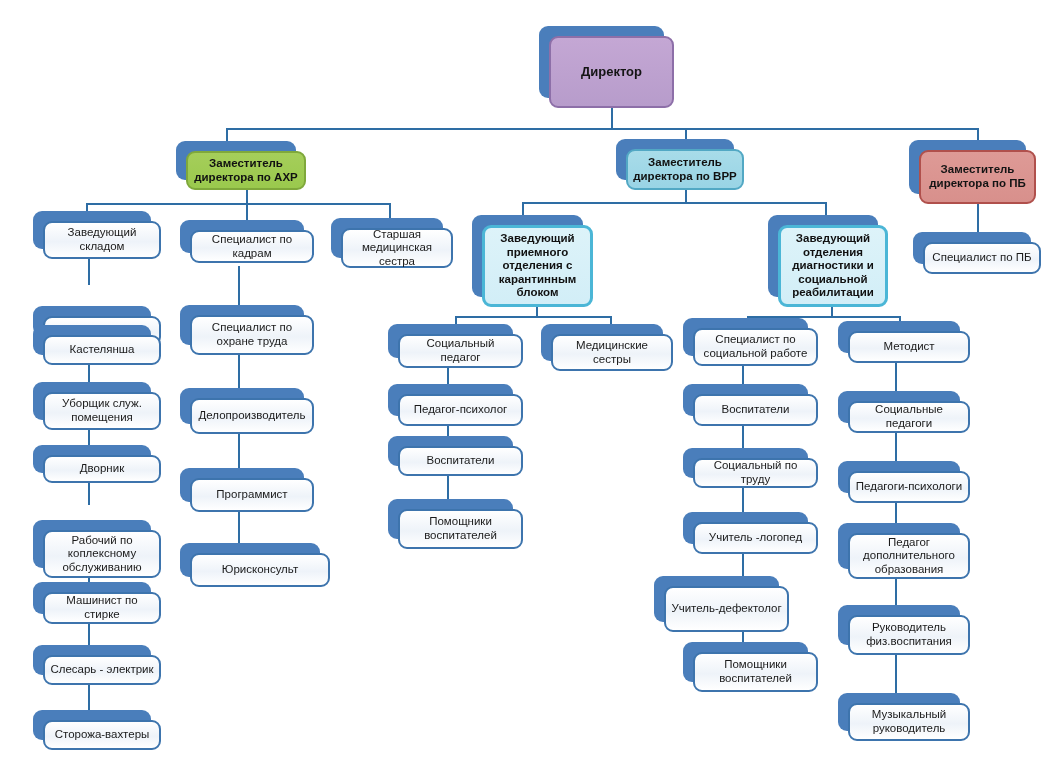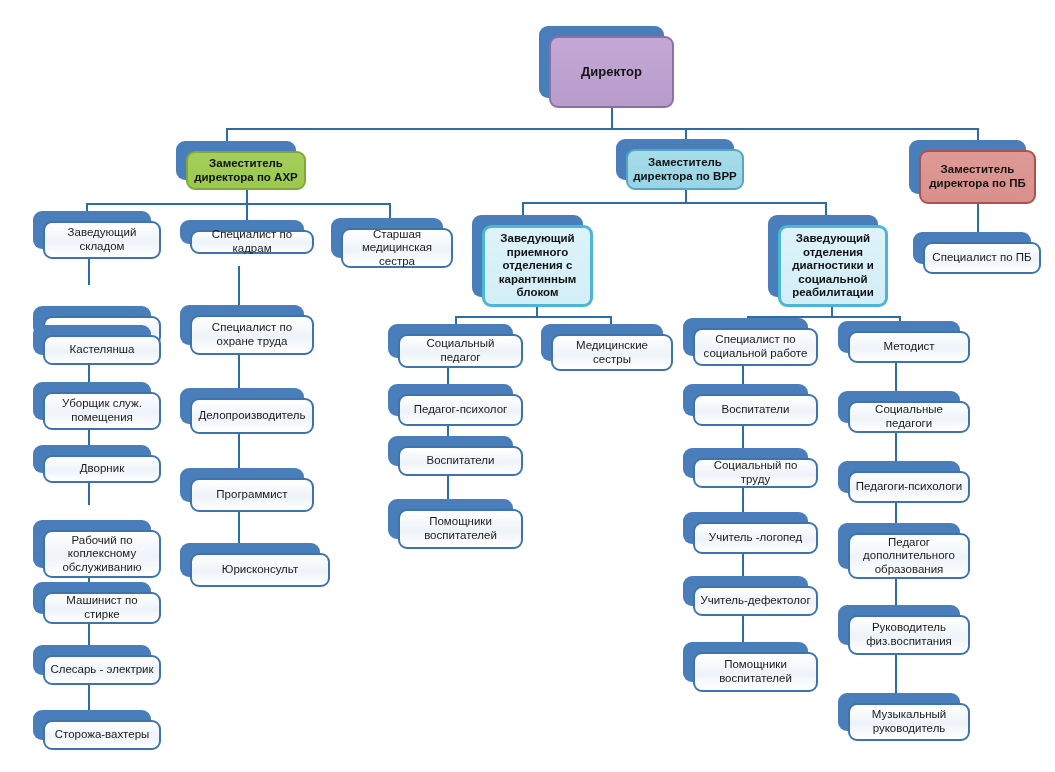--- a/index.html
+++ b/index.html
@@ -288,21 +288,21 @@
         <div class="face">
           <span class="label">Слесарь - электрик</span>
         </div>
       </div>
       <div class="node v-plain" style="left: 43px; top: 720px; width: 118px; height: 30px;">
         <div class="shadow"></div>
         <div class="face">
           <span class="label">Сторожа-вахтеры</span>
         </div>
       </div>
-      <div class="node v-plain" style="left: 190px; top: 230px; width: 124px; height: 24px; border-radius: 14px;">
+      <div class="node v-plain" style="left: 190px; top: 230px; width: 124px; height: 33px; border-radius: 14px;">
         <div class="shadow"></div>
         <div class="face">
           <span class="label">Специалист по кадрам</span>
         </div>
       </div>
       <div class="node v-plain" style="left: 190px; top: 315px; width: 124px; height: 40px;">
         <div class="shadow"></div>
         <div class="face">
           <span class="label">Специалист по<br>охране труда</span>
         </div>
@@ -366,21 +366,21 @@
         <div class="face">
           <span class="label">Социальный по труду</span>
         </div>
       </div>
       <div class="node v-plain" style="left: 693px; top: 522px; width: 125px; height: 32px;">
         <div class="shadow"></div>
         <div class="face">
           <span class="label">Учитель -логопед</span>
         </div>
       </div>
-      <div class="node v-plain" style="left: 693px; top: 586px; width: 125px; height: 30px;">
+      <div class="node v-plain" style="left: 664px; top: 586px; width: 125px; height: 46px;">
         <div class="shadow"></div>
         <div class="face">
           <span class="label">Учитель-дефектолог</span>
         </div>
       </div>
       <div class="node v-plain" style="left: 693px; top: 652px; width: 125px; height: 40px;">
         <div class="shadow"></div>
         <div class="face">
           <span class="label">Помощники<br>воспитателей</span>
         </div>

